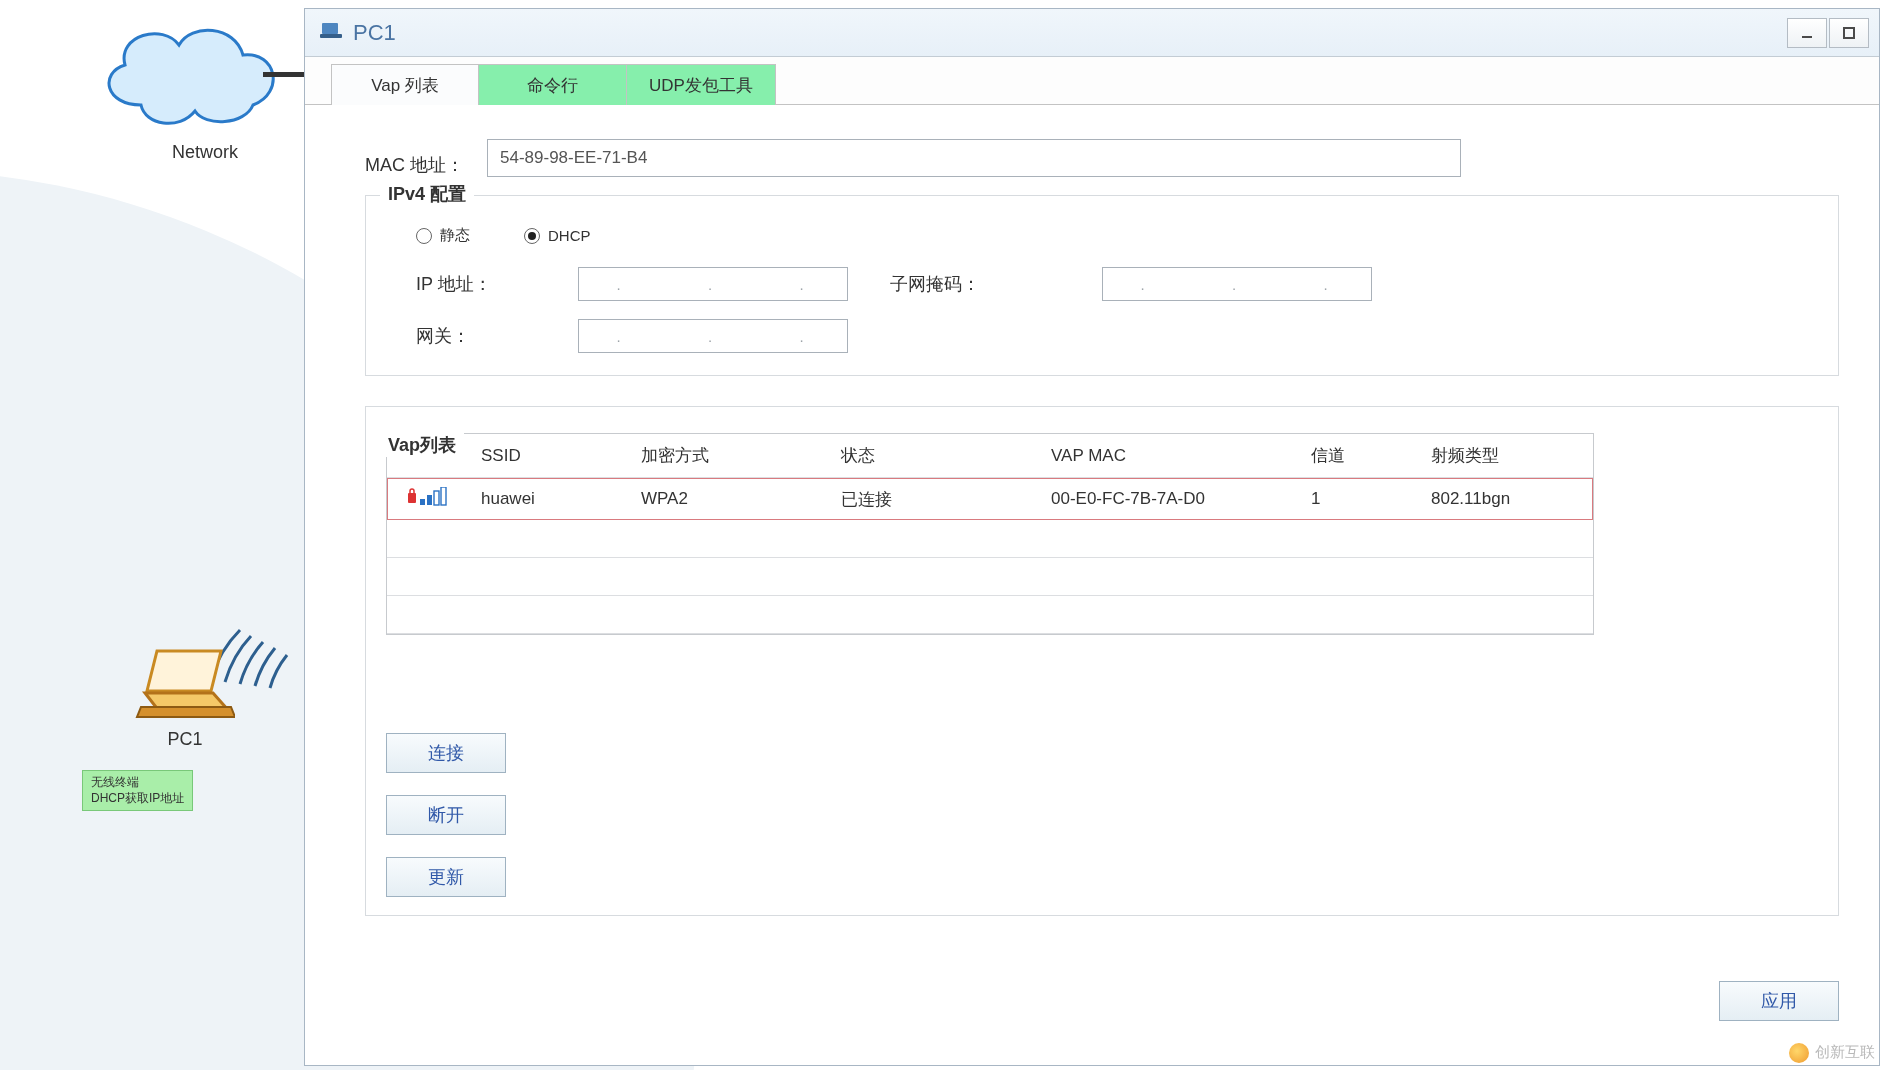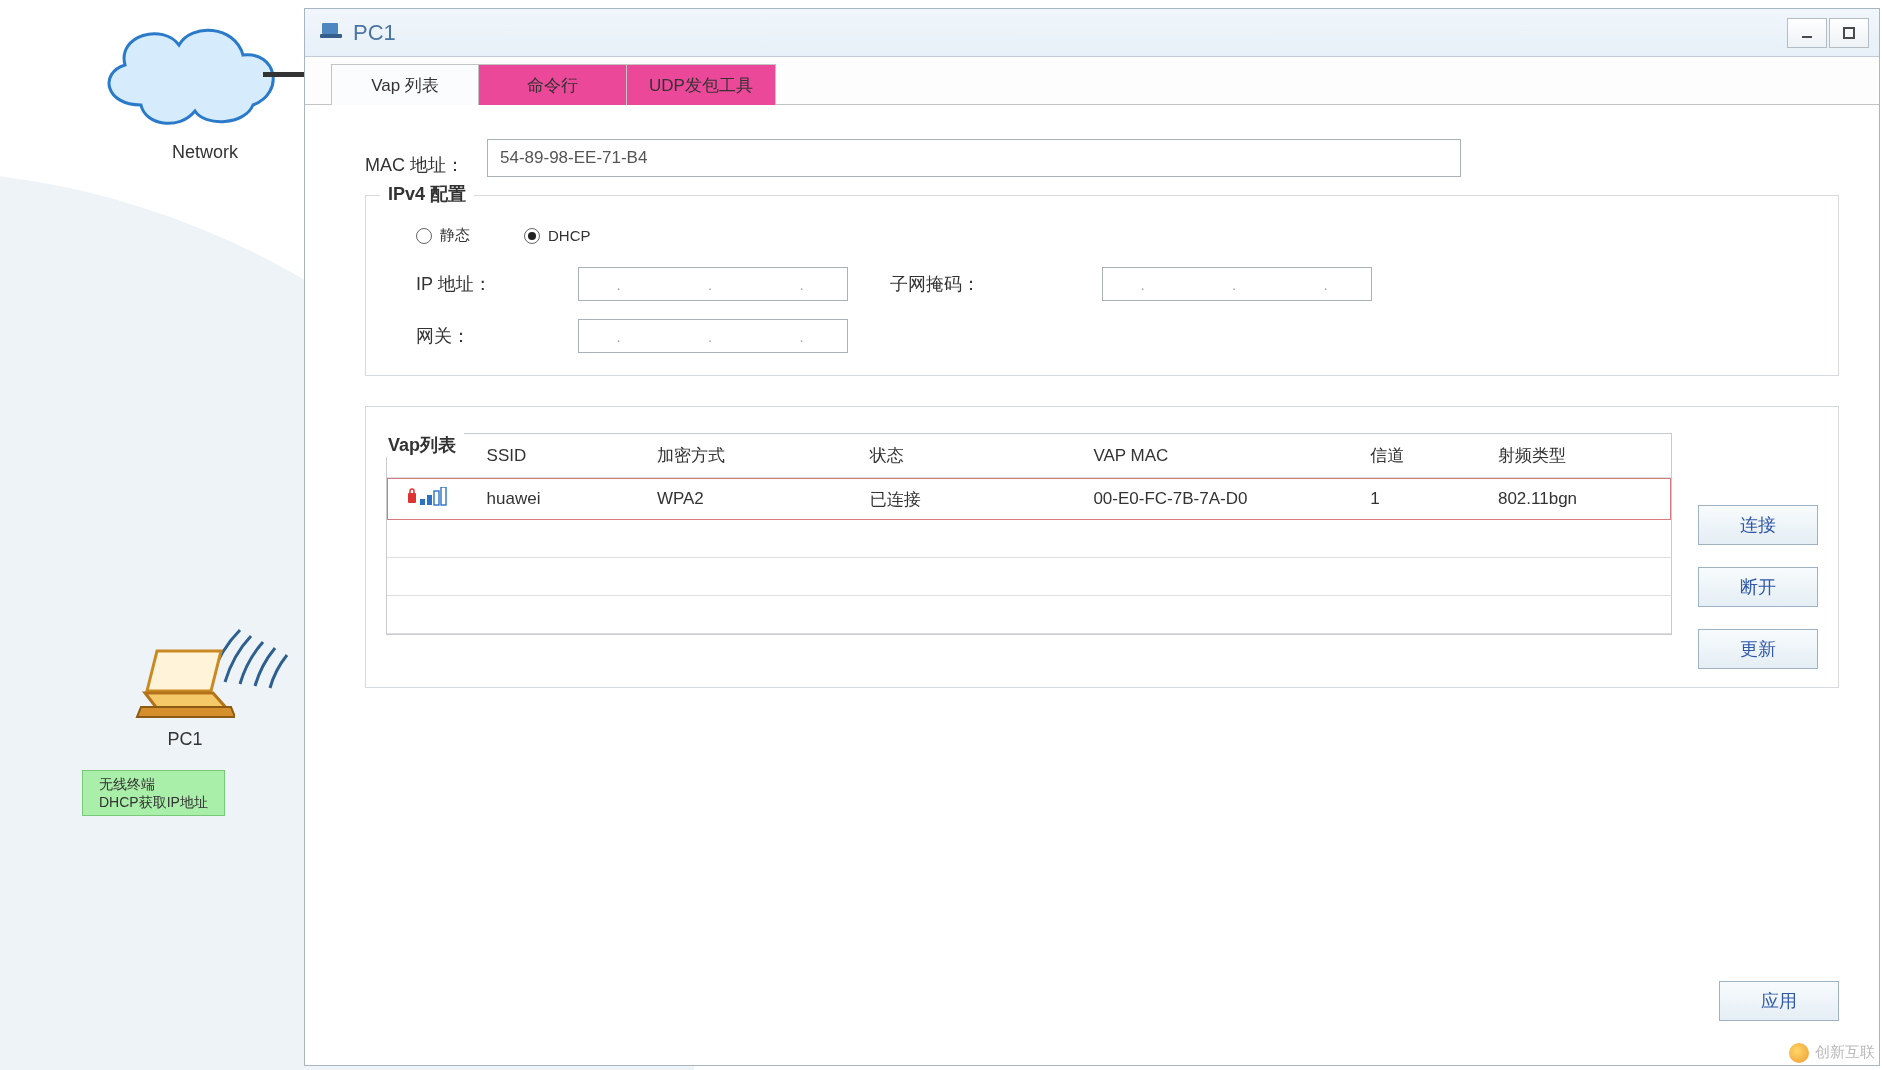--- a/index.html
+++ b/index.html
@@ -29,21 +29,21 @@
       background: #eef3f7;
     }
     .cloud-wrap { position: absolute; left: 95px; top: 15px; width: 220px; }
     .cloud-svg { width: 190px; height: 120px; }
     .cloud-label { text-align: center; font-size: 18px; margin-top: 4px; color: #333333; }
     .connector { position:absolute; left:263px; top:72px; width:50px; height:5px; background:#333333; }
 
     .laptop-wrap { position:absolute; left:85px; top:645px; width:200px; text-align:center; }
     .laptop-svg { width: 100px; height: 75px; }
     .laptop-label { font-size: 18px; margin-top: 6px; }
-    .ann-box { position:absolute; left:82px; top:770px; background:#a9eea9; border:1px solid #79c879; font-size:14px; padding:4px 16px; line-height:1.3; }
+    .ann-box { position:absolute; left:82px; top:770px; background:#a9eea9; border:1px solid #79c879; font-size:12px; padding:4px 8px; line-height:1.3; }
     .wifi-arcs { position:absolute; left:205px; top:600px; width:120px; height:100px; }
     .wifi-arcs svg { width:120px; height:100px; }
 
     
     .window {
       position: absolute;
       left: 304px; top: 8px;
       width: 1576px; height: 1058px;
       border: 1px solid #a8b6c4;
       background: #ffffff;
@@ -58,21 +58,21 @@
     }
     .titlebar-left{ display:flex; align-items:center; gap:10px; }
     .titlebar-title{ font-size:22px; color:#4a74a3; font-weight:500; }
     .title-icon svg{ width:24px; height:24px; }
     .titlebar-ctrls { display:flex; gap:2px; }
     .winbtn { width:40px; height:30px; border:1px solid #b4bcc4; background:linear-gradient(#ffffff,#eef2f5); display:flex;align-items:center;justify-content:center; cursor:pointer; }
     .winbtn svg{ width:14px; height:14px; }
 
     
     .tabstrip { height:48px; background:#fdfdfd; border-bottom:1px solid #c3c3c3; display:flex; align-items:flex-end; padding-left:26px; }
-    .tab { min-width:148px; padding:9px 22px 8px; border:1px solid #c3c3c3; border-bottom:none; background:#ec4899; margin-right:0; text-align:center; font-size:17px; position:relative; top:1px; cursor:pointer; }
+    .tab { min-width:148px; padding:9px 22px 8px; border:1px solid #c3c3c3; border-bottom:none; background:#86efac; margin-right:0; text-align:center; font-size:17px; position:relative; top:1px; cursor:pointer; }
     .tab.sep { border-left:none; }
     .tab.active { background:#fbfcfd; }
 
     
     .body-area { flex:1; padding: 34px 40px 20px 60px; position:relative; }
 
     .row { display:flex; align-items:flex-end; margin-bottom:18px; }
     .label { font-size:18px; color:#333333; }
 
     .mac-row .label{ width:122px; }
@@ -85,21 +85,21 @@
     .radio-row { display:flex; gap:54px; margin-left:24px; margin-bottom:22px; align-items:center; }
     .radio { display:flex; align-items:center; gap:8px; cursor:pointer; }
     .radio-circle{ width:16px;height:16px;border:1px solid #666666;border-radius:50%; display:flex;align-items:center;justify-content:center;}
     .radio-dot{ width:8px;height:8px;border-radius:50%; background:#222222;}
     .ip-grid{ display:grid; grid-template-columns: 140px 290px 190px 290px; row-gap:18px; column-gap:22px; margin-left:24px; align-items:center; }
     .ip-grid .txtbox{ width:270px; text-align:center; letter-spacing:6px; color:#9ea4aa; height:34px; font-size:15px; }
 
     
     .vap-fieldset{ margin-top:30px; border:1px solid #d7dbdf; padding:26px 20px 18px; position:relative; }
     .vap-fieldset .legend{ top:-14px;margin-top:40px; }
-    .vap-area{ display:flex; gap:26px; align-items:flex-start; }
+    .vap-area{ display:flex; gap:26px; align-items:flex-start;flex-direction:column; }
     .vap-table{ flex:1; border:1px solid #c7cace; }
     .vap-table th,.vap-table td{ border-bottom:1px solid #dcdee1; font-size:17px; text-align:left; height:42px; vertical-align:middle; }
     .vap-table th{ font-weight:400; color:#333333; height:44px; }
     .sel-row td{ border-top:1px solid #d97a7f; border-bottom:1px solid #d97a7f; }
     .sel-row td:first-child{ border-left:1px solid #d97a7f; }
     .sel-row td:last-child{ border-right:1px solid #d97a7f; }
     .icon-cell{ width:86px; padding-left:20px; }
     .icon-cell svg{ width:52px; height:20px; }
     .col-ssid{ width:160px; }
     .col-enc{ width:200px; }

